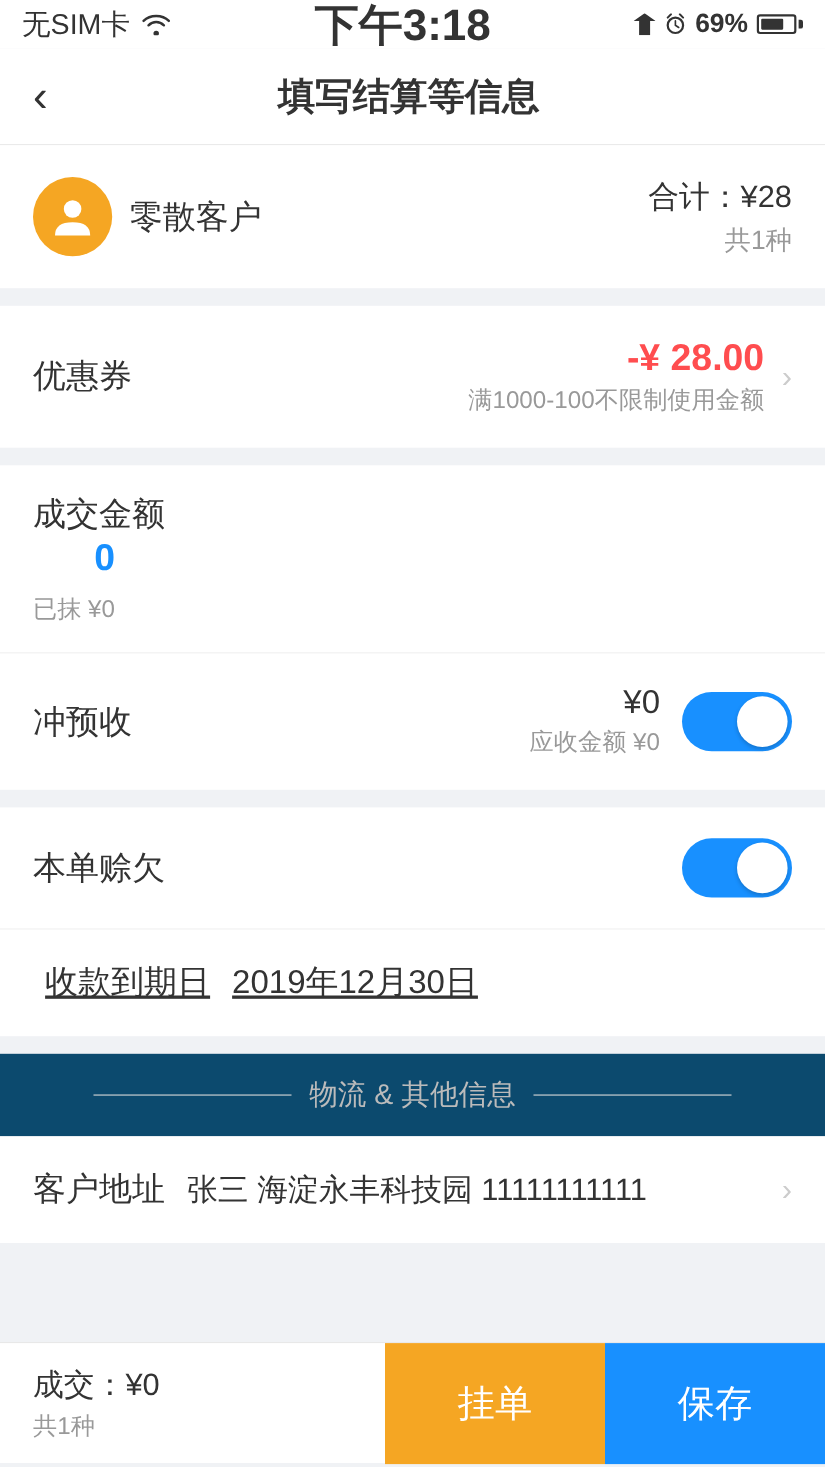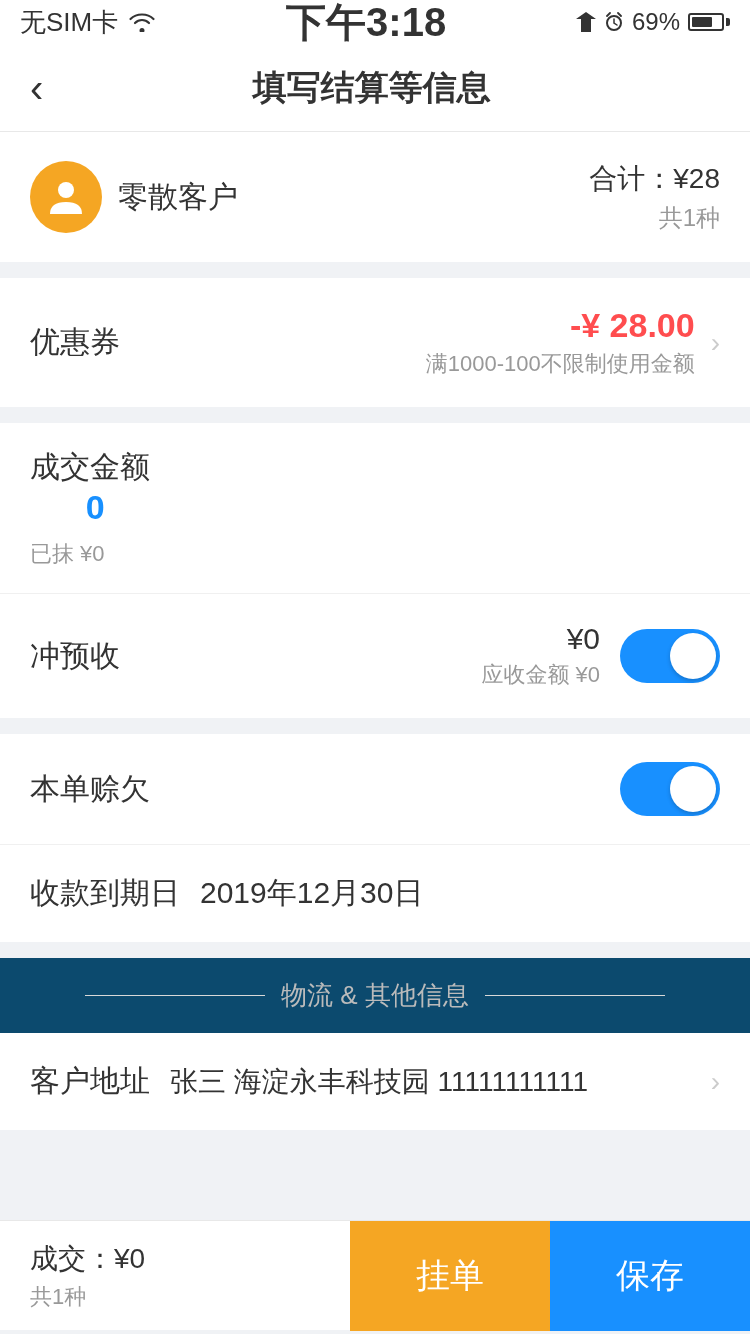--- a/index.html
+++ b/index.html
@@ -20,21 +20,21 @@
       background: #fff;
       display: flex;
       align-items: center;
       justify-content: space-between;
       padding: 0 20px;
       font-size: 26px;
       font-weight: 500;
     }
     .status-left { display: flex; align-items: center; gap: 10px; }
     .status-center { font-size: 40px; font-weight: 600; }
-    .status-right { display: flex; align-items: center; gap: 8px; font-size: 24px; }
+    .status-right { display: flex; align-items: center; gap: 8px; font-size: 24px; font-weight: bold; }
     .battery-icon {
       display: inline-flex;
       align-items: center;
       gap: 2px;
     }
     .battery-body {
       width: 36px; height: 18px;
       border: 2px solid #333;
       border-radius: 3px;
       position: relative;
@@ -232,22 +232,23 @@
     
     .debit-row {
       padding: 28px 30px;
       display: flex;
       align-items: center;
       justify-content: space-between;
     }
 
     
     .duedate-row {
-      padding: 28px 30px;
+      padding: 28px 41px;
       border-top: 1px solid #f0f0f0;
+      text-decoration: underline;
     }
     .duedate-content {
       display: flex;
       align-items: center;
       gap: 20px;
     }
     .duedate-label { font-size: 30px; color: #333; }
     .duedate-value { font-size: 30px; color: #333; }
 
     

